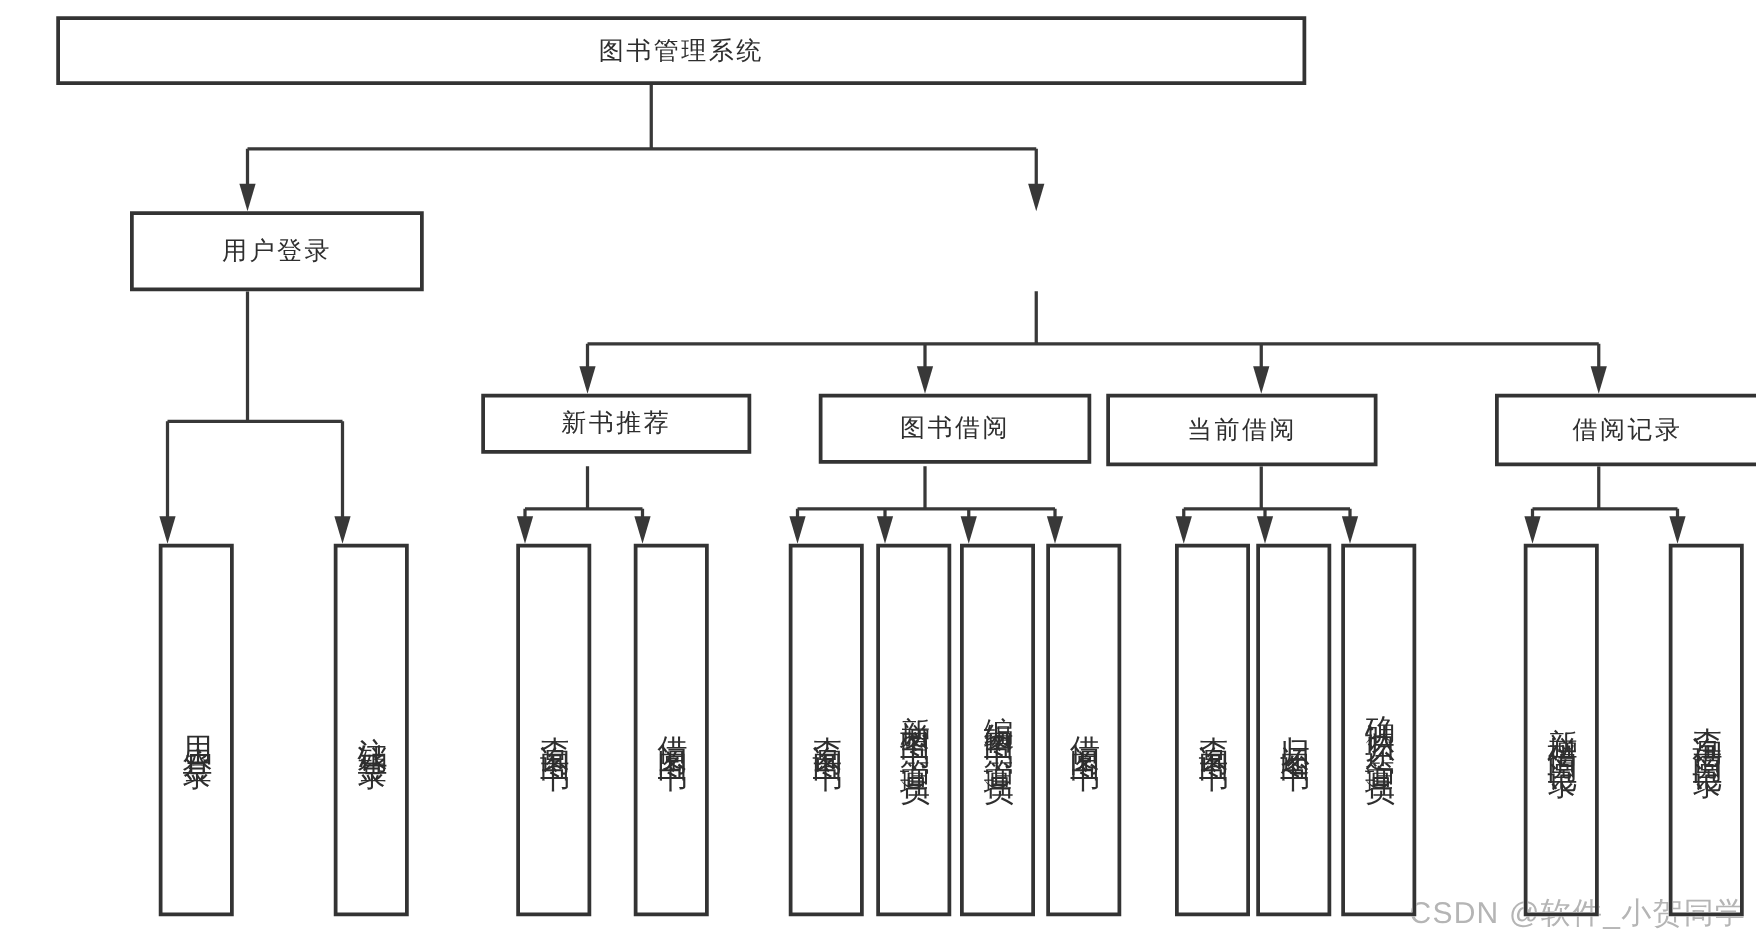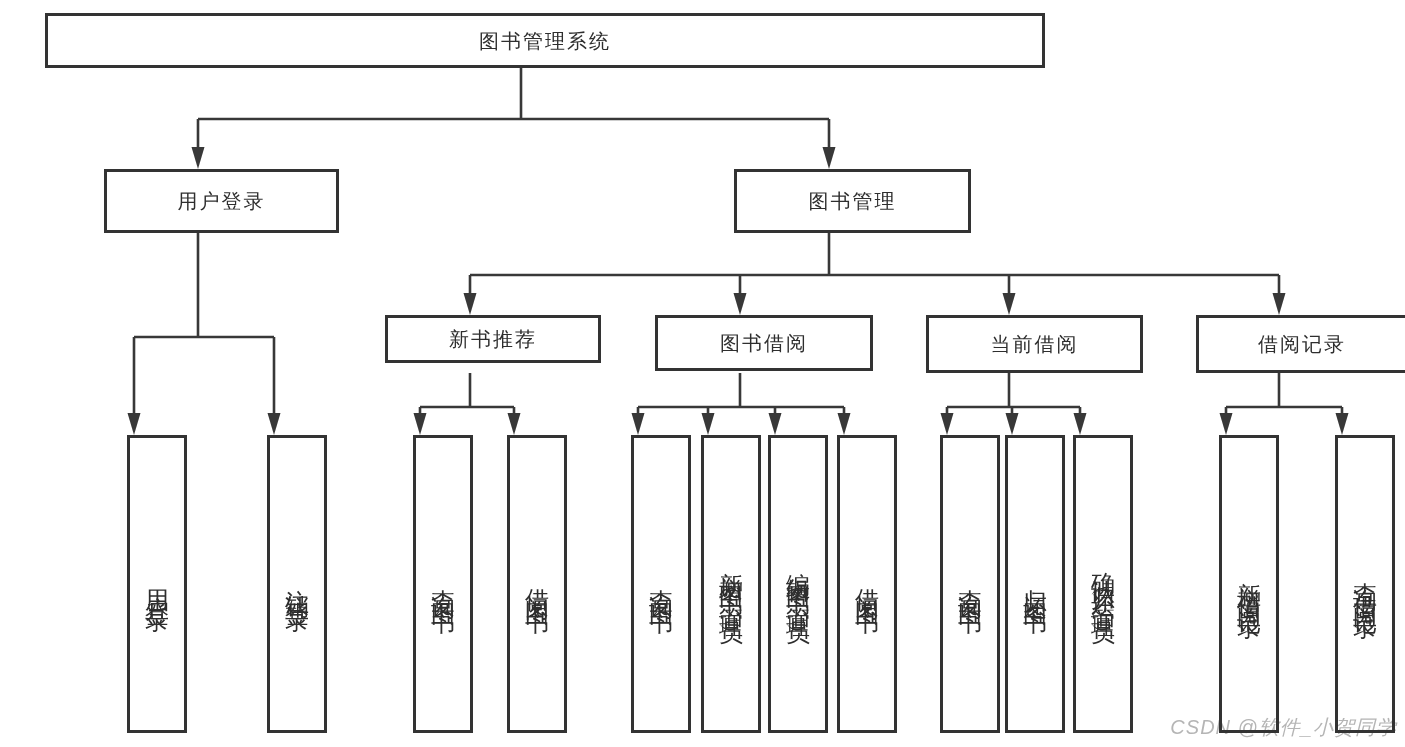--- a/index.html
+++ b/index.html
@@ -30,33 +30,33 @@
   .node.v span{
     writing-mode:vertical-rl;text-orientation:mixed;
     font-size:24px;letter-spacing:7px;line-height:1;white-space:nowrap;
   }
   
   .n-root    {left:22px;  top:13px;  width:1000px;height:55px;}
   .n-l2-user {left:81px;  top:169px; width:235px; height:64px;}
   .n-l2-book {left:711px; top:169px; width:237px; height:64px;}
   .n-l3-new  {left:362px; top:315px; width:216px; height:48px;}
   .n-l3-bor  {left:632px; top:315px; width:218px; height:56px;}
-  .n-l3-cur  {left:903px; top:315px; width:217px; height:58px;text-align:center;}
+  .n-l3-cur  {left:862px; top:315px; width:217px; height:58px;text-align:center;}
   .n-l3-rec  {left:1173px;top:315px; width:212px; height:58px;}
   
   .leaf{top:435px;width:60px;height:298px;}
   .n-u1{left:104px;} .n-u2{left:244px;}
   .n-n1{left:390px;} .n-n2{left:484px;}
   .n-b1{left:608px;} .n-b2{left:678px;} .n-b3{left:745px;} .n-b4{left:814px;}
   .n-c1{left:917px;} .n-c2{left:982px;} .n-c3{left:1050px;}
   .n-r1{left:1196px;} .n-r2{left:1312px;}
   .watermark{
     position:absolute;right:8px;top:714px;
-    font-size:20px;letter-spacing:1px;color:var(--wm);
-    mix-blend-mode:darken;z-index:5;white-space:nowrap;font-style:italic;
+    font-size:24px;letter-spacing:1px;color:var(--wm);
+    mix-blend-mode:darken;z-index:5;white-space:nowrap;
   }
 </style>
 </head>
 <body>
 
 <div class="canvas">
 
   <svg class="edges" width="1405" height="747">
 
     <path d="M521 68 V119 M198 119 H829 M198 119 V150 M829 119 V150"></path>
@@ -92,23 +92,20 @@
     <polygon points="1219.5,413 1232.5,413 1226,435"></polygon>
     <polygon points="1335.5,413 1348.5,413 1342,435"></polygon>
   </svg>
 
   <div class="node h n-root">
     <span>图书管理系统</span>
   </div>
 
   <div class="node h n-l2-user">
     <span>用户登录</span>
-  </div>
-  <div class="node h n-l2-book">
-    <span>图书管理</span>
   </div>
 
   <div class="node h n-l3-new">
     <span>新书推荐</span>
   </div>
   <div class="node h n-l3-bor">
     <span>图书借阅</span>
   </div>
   <div class="node h n-l3-cur">
     <span>当前借阅</span>

